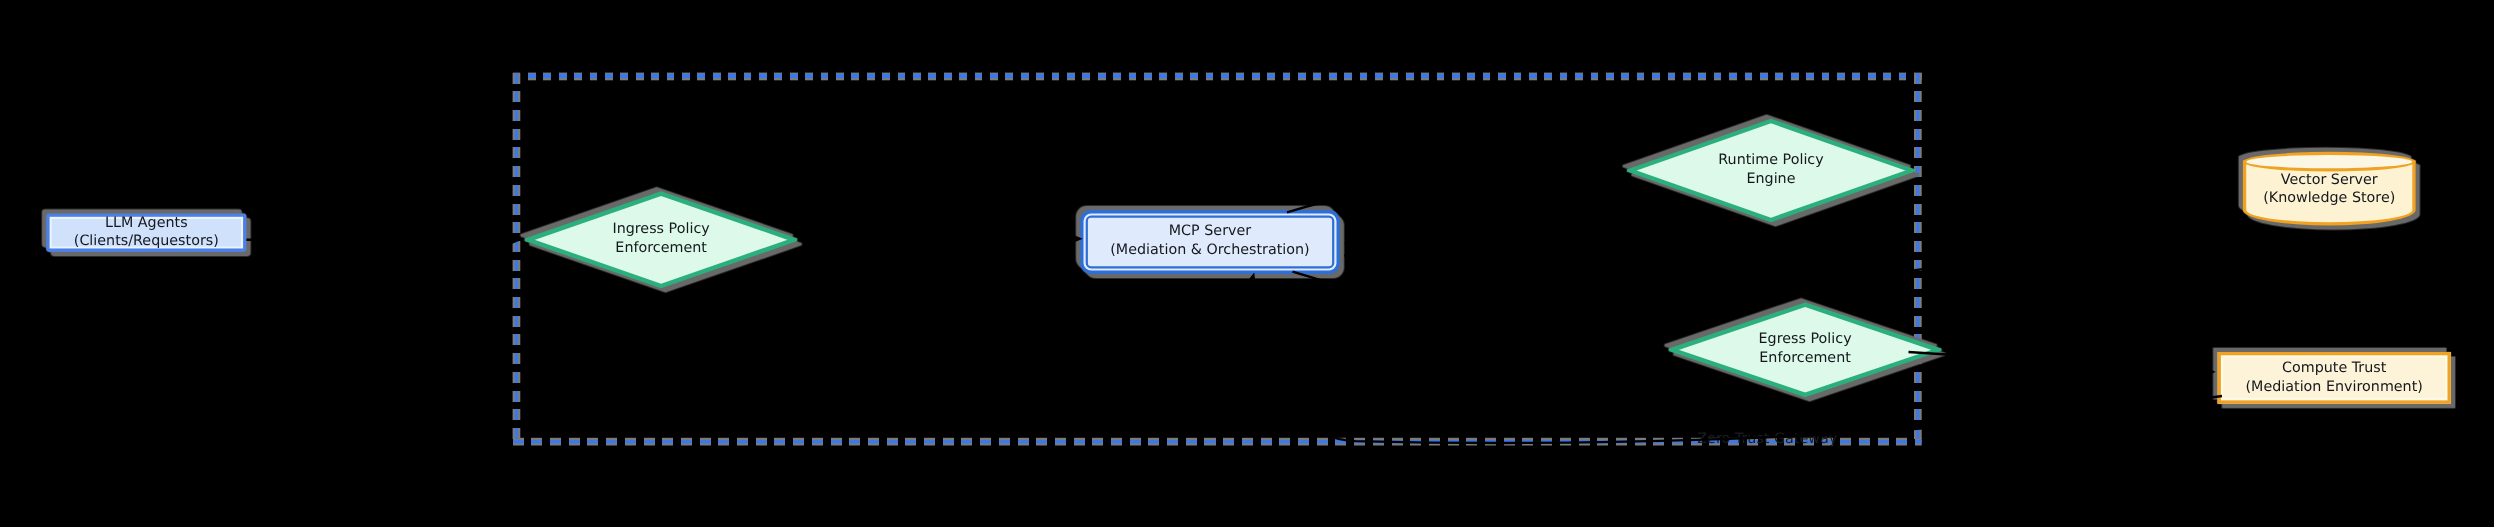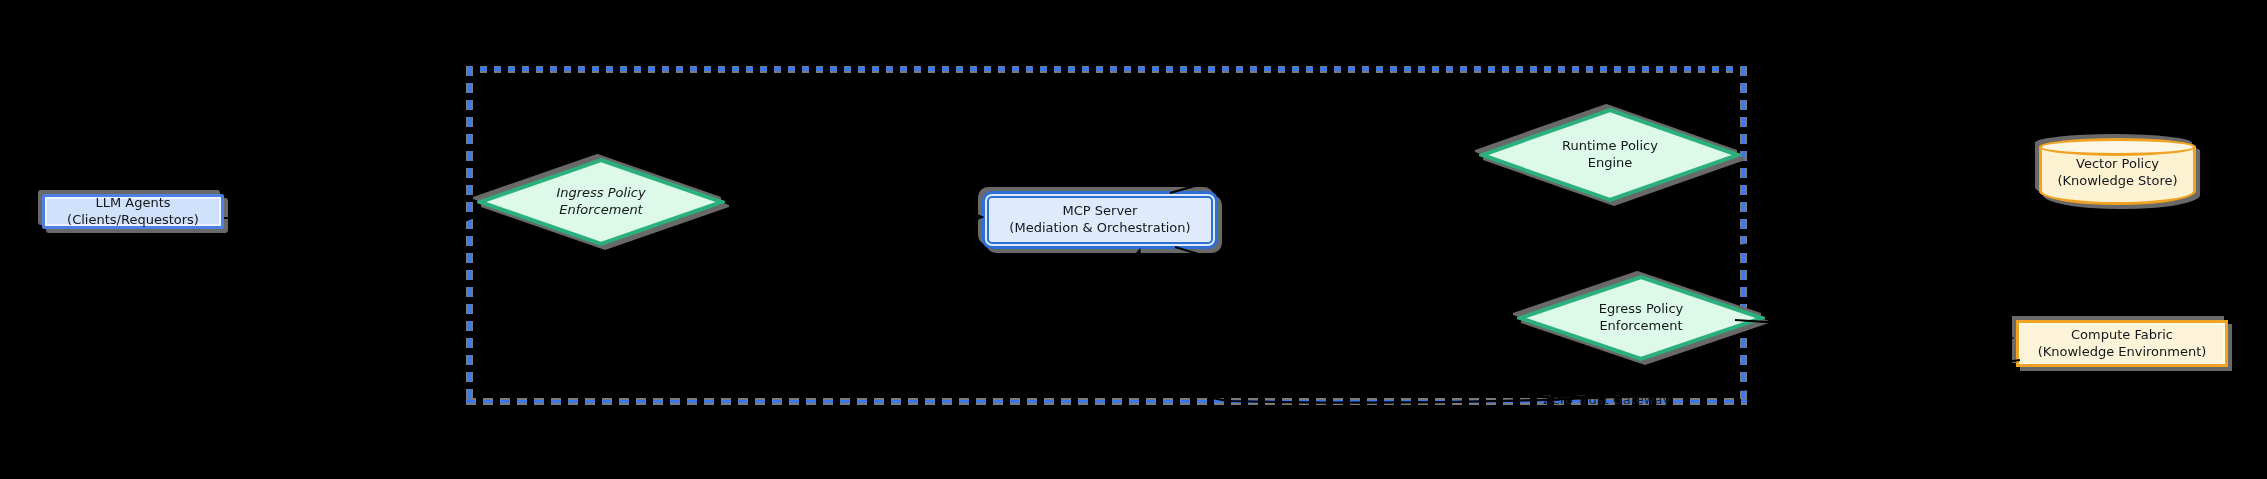--- a/index.html
+++ b/index.html
@@ -14,21 +14,21 @@
            border:3px solid #4d80e4;border-radius:3px;box-shadow:inset 0 0 0 2px rgba(255,255,255,.6);}
   .mcp-box{left:987px;top:196px;width:226px;height:48px;background:#dfeafc;border:2px solid #2e6fd6;
            border-radius:5px;box-shadow:0 0 0 2px #dfeafc,0 0 0 5px #2e6fd6;}
   .compute-box{left:2016px;top:320px;width:212px;height:47px;background:#fdf3d8;
            border:3px solid #f0a223;box-shadow:inset 0 0 0 2px #fffbe9;}
 
   
   .diamond{background:transparent;}
   .diamond svg{position:absolute;inset:0;}
   .diamond .lbl{position:relative;z-index:2;}
-  .ingress{left:477px;top:157px;width:248px;height:90px;font-style:italic;}
+  .ingress{left:477px;top:173px;width:248px;height:90px;}
   .runtime{left:1479px;top:107px;width:262px;height:96px;}
   .egress{left:1517px;top:274px;width:248px;height:88px;}
 
   
   .vector-cyl{left:2039px;top:138px;width:157px;height:67px;display:block;}
   .cyl-body{position:absolute;left:0;right:0;top:8px;bottom:0;background:#fdf3d2;border:3px solid #f0a223;
             box-sizing:border-box;border-radius:0 0 50% 50% / 0 0 14px 14px;}
   .cyl-top{position:absolute;left:0;right:0;top:0;height:18px;background:#fbf7e4;border:3px solid #f0a223;
            box-sizing:border-box;border-radius:50%;}
   .vector-cyl .lbl{position:absolute;left:0;right:0;top:18px;}
@@ -111,29 +111,29 @@
     <div class="lbl">
       <div>Egress Policy</div>
       <div>Enforcement</div>
     </div>
   </div>
 
   <div class="node vector-cyl shadowed">
     <div class="cyl-body"></div>
     <div class="cyl-top"></div>
     <div class="lbl">
-      <div>Vector Policy</div>
+      <div>Vector Server</div>
       <div>(Knowledge Store)</div>
     </div>
   </div>
 
   <div class="node compute-box shadowed">
     <div class="lbl">
-      <div>Compute Fabric</div>
-      <div>(Knowledge Environment)</div>
+      <div>Compute Trust</div>
+      <div>(Mediation Environment)</div>
     </div>
   </div>
 
   <svg id="edges" width="2267" height="479">
     <defs>
       <marker id="ah" markerWidth="11" markerHeight="9" refX="9" refY="4.5" orient="auto">
         <path d="M0,0 L11,4.5 L0,9 z" fill="#000000"></path>
       </marker>
     </defs>
     <g stroke="#000000" stroke-width="2.2" fill="none">

